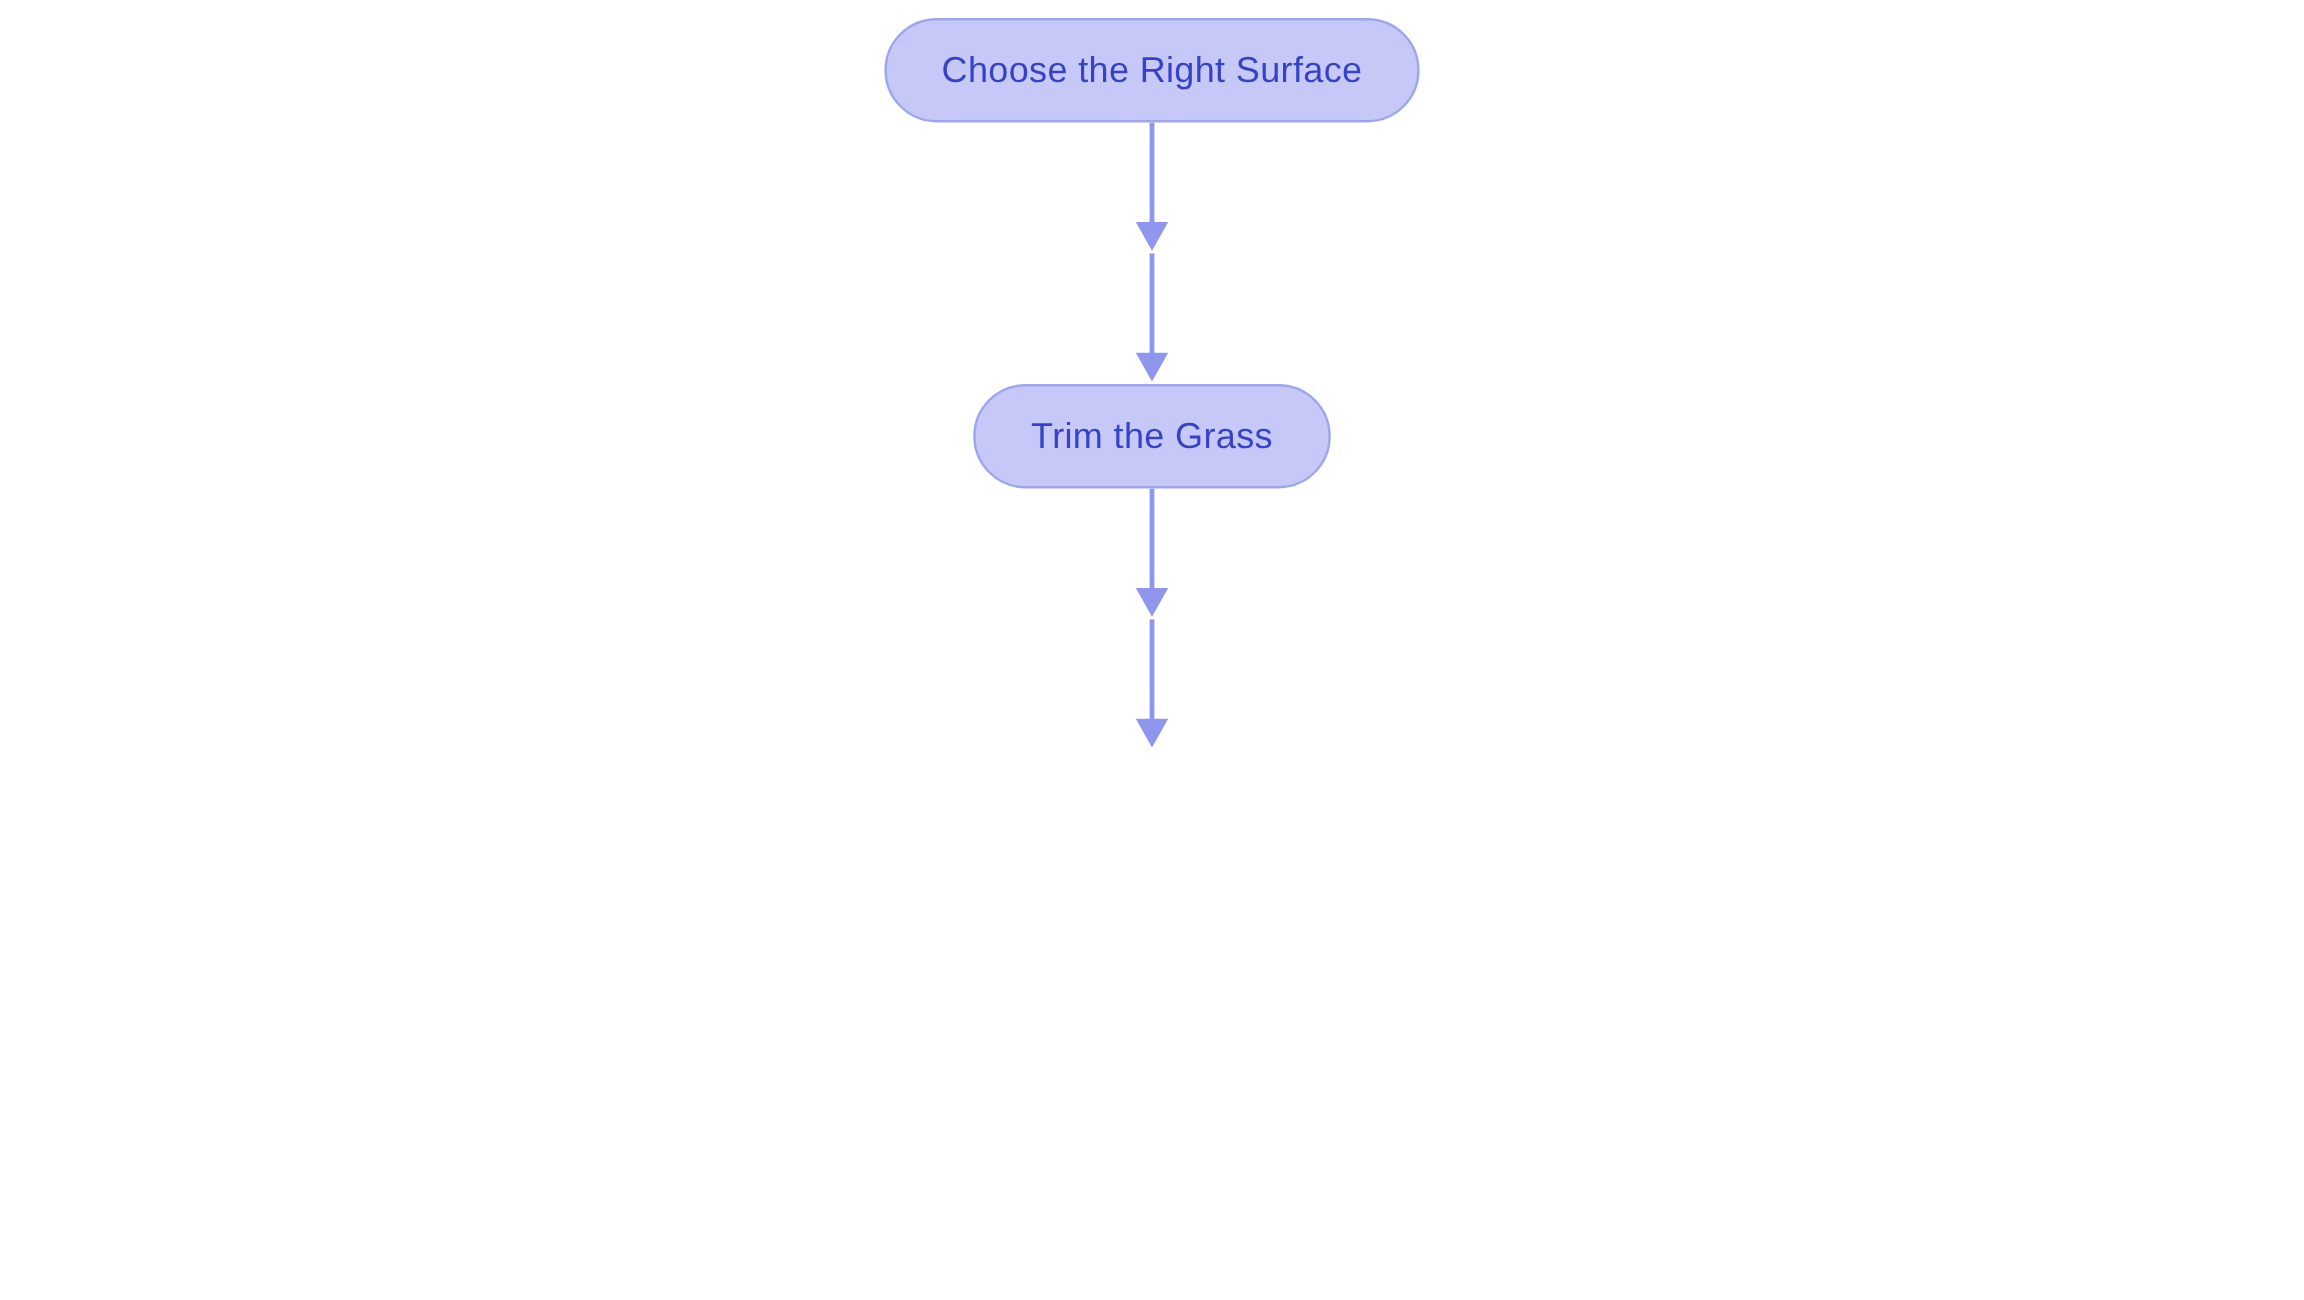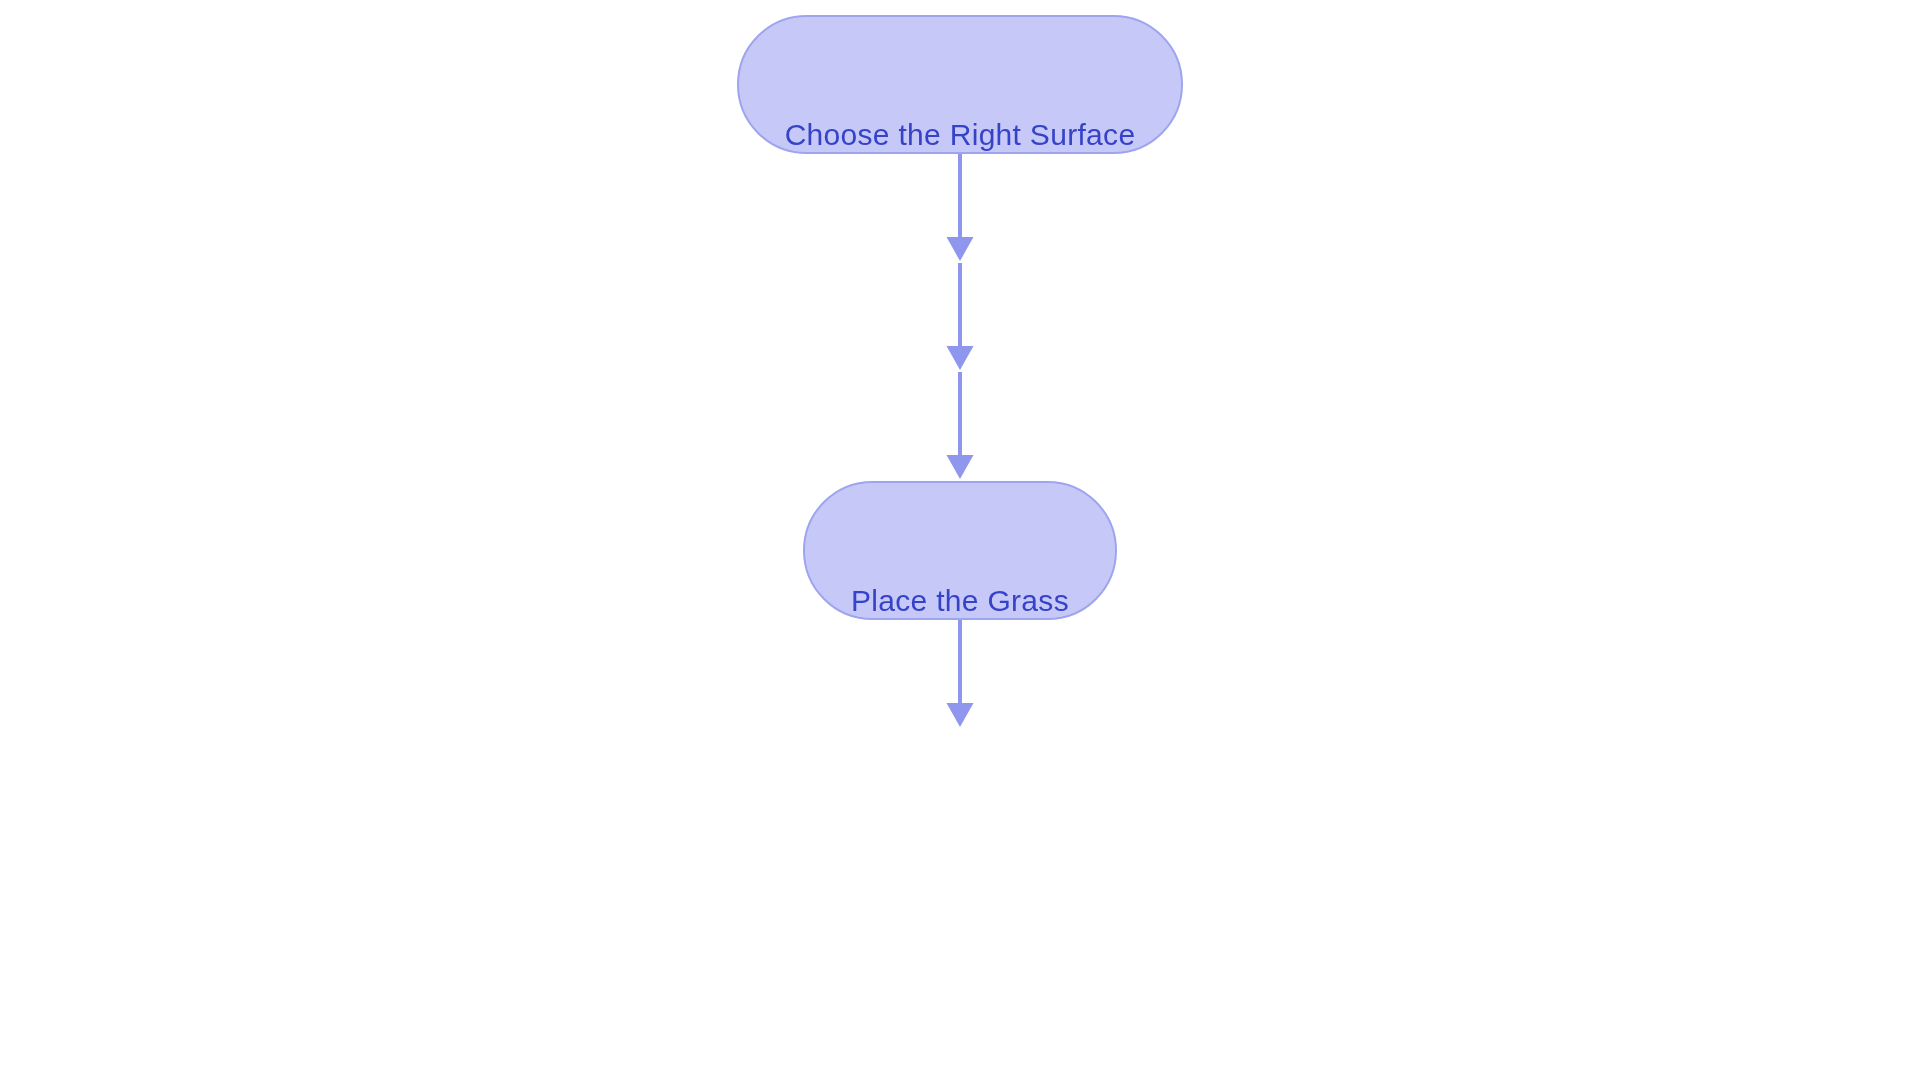--- a/index.html
+++ b/index.html
@@ -22,25 +22,25 @@
     position: absolute;
     top: 15px;
     left: 0;
     right: 0;
     display: flex;
     flex-direction: column;
     align-items: center;
   }
   .node {
     box-sizing: border-box;
-    height: 139px;
+    height: 87px;
     min-width: 240px;
     padding: 0 46px;
     display: flex;
-    align-items: flex-end;
+    align-items: center;
     justify-content: center;
     background: var(--node-fill, #c6c9f7);
     border: 2px solid var(--node-border, #9ea5ef);
     border-radius: 999px;
   }
   .node-label {
     color: var(--node-text, #3642c8);
     font-size: 30px;
     letter-spacing: 0.3px;
     white-space: nowrap;
@@ -73,29 +73,29 @@
       <line x1="15" y1="0" x2="15" y2="87"></line>
       <polygon points="1.5,83 28.5,83 15,107"></polygon>
     </svg>
 
 
     <svg class="arrow" viewBox="0 0 30 109">
       <line x1="15" y1="0" x2="15" y2="87"></line>
       <polygon points="1.5,83 28.5,83 15,107"></polygon>
     </svg>
 
+    <div class="node">
+      <span class="node-label">Trim the Grass</span>
+    </div>
 
     <svg class="arrow" viewBox="0 0 30 109">
       <line x1="15" y1="0" x2="15" y2="87"></line>
       <polygon points="1.5,83 28.5,83 15,107"></polygon>
     </svg>
 
-    <div class="node">
-      <span class="node-label">Place the Grass</span>
-    </div>
 
     <svg class="arrow" viewBox="0 0 30 109">
       <line x1="15" y1="0" x2="15" y2="87"></line>
       <polygon points="1.5,83 28.5,83 15,107"></polygon>
     </svg>
 
 
   </div>
 </div>
 

